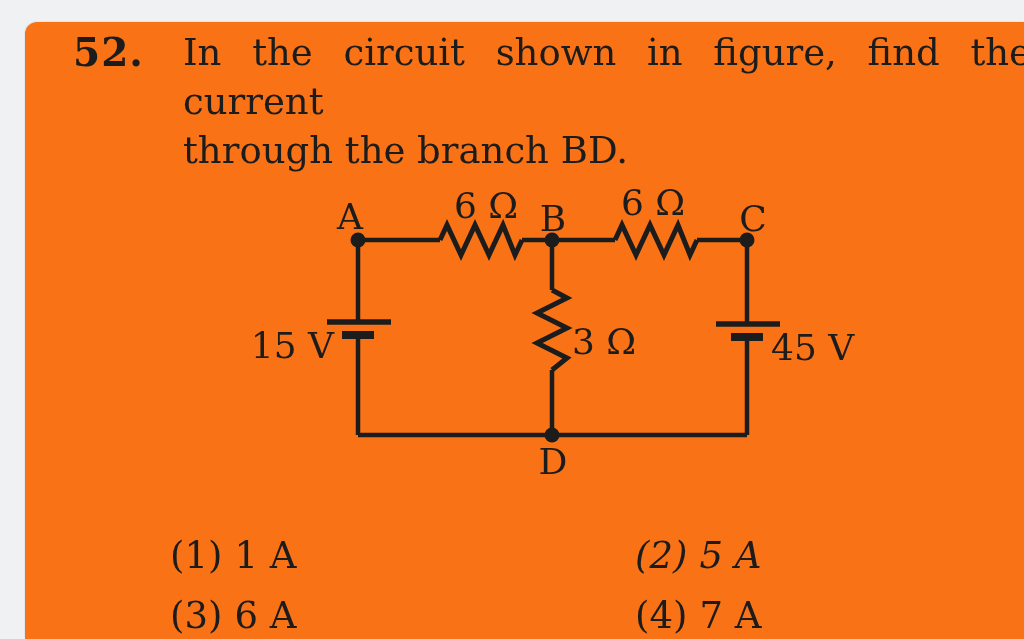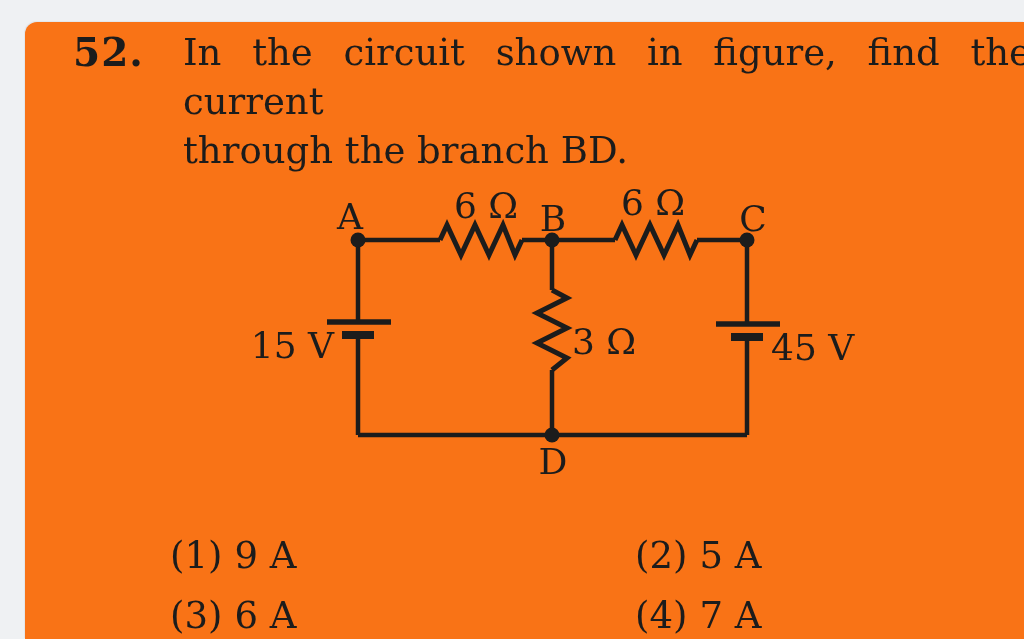--- a/index.html
+++ b/index.html
@@ -91,21 +91,21 @@
   }
   .option {
     position: absolute;
     font-size: 37px;
     line-height: 46px;
     white-space: nowrap;
     cursor: default;
   }
   .option .marker { margin-right: 12px; }
   .opt-1 { left: 145px; top: 511px; }
-  .opt-2 { left: 610px; top: 511px; }
+  .opt-2 { left: 610px; top: 511px; font-style: italic; }
   .opt-3 { left: 145px; top: 571px; }
   .opt-4 { left: 610px; top: 571px; text-align: right; }
 </style>
 </head>
 <body>
 
 <div class="page">
   <div class="card">
 
     <div class="qnum">52.</div>
@@ -149,21 +149,21 @@
       <text x="498" y="59" text-anchor="middle">C</text>
       <text x="298" y="302" text-anchor="middle">D</text>
       <text x="231" y="46" text-anchor="middle">6 Ω</text>
       <text x="398" y="43" text-anchor="middle">6 Ω</text>
       <text x="317" y="182" text-anchor="start">3 Ω</text>
       <text x="79" y="186" text-anchor="end">15 V</text>
       <text x="516" y="188" text-anchor="start">45 V</text>
     </svg>
 
     <div class="option opt-1">
-      <span class="marker">(1)</span><span>9 A</span>
+      <span class="marker">(1)</span><span>1 A</span>
     </div>
     <div class="option opt-2">
       <span class="marker">(2)</span><span>5 A</span>
     </div>
     <div class="option opt-3">
       <span class="marker">(3)</span><span>6 A</span>
     </div>
     <div class="option opt-4">
       <span class="marker">(4)</span><span>7 A</span>
     </div>

